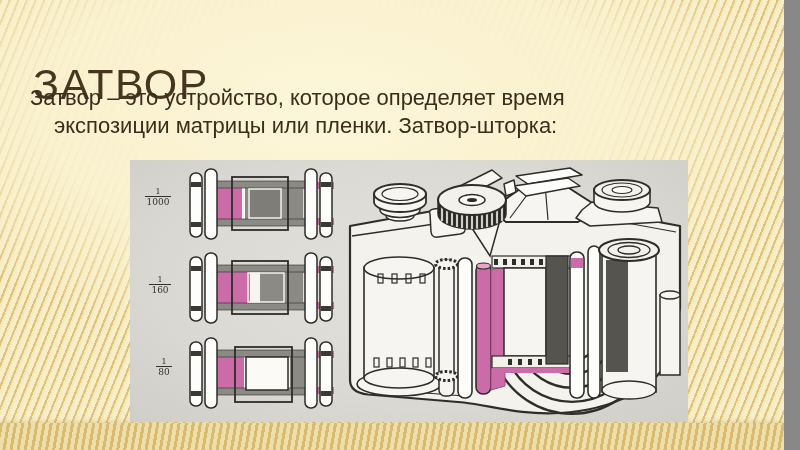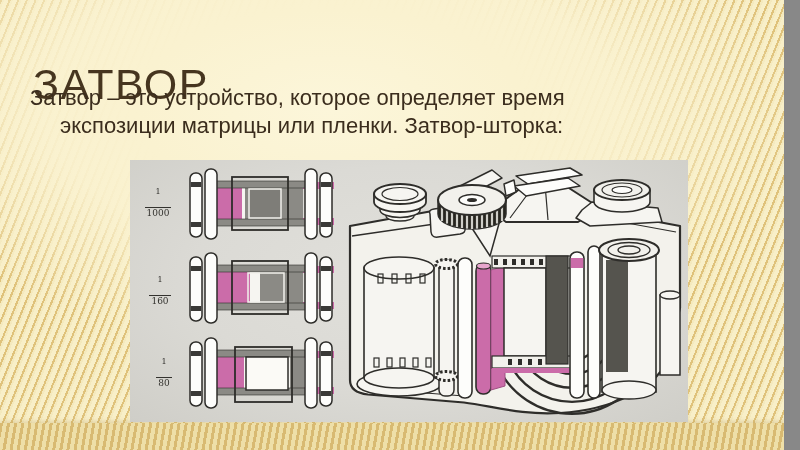--- a/index.html
+++ b/index.html
@@ -23,30 +23,30 @@
     box-shadow:0 -2px 4px rgba(170,140,70,.25);
   }
   .slide-title{
     position:absolute;left:33px;top:31px;
     font-size:43px;font-weight:400;letter-spacing:1.5px;color:#46351f;
   }
   .slide-body{
     position:absolute;left:30px;top:84px;width:680px;
     font-size:22px;line-height:28px;color:#3b2d1d;
   }
-  .slide-body .line2{margin-left:30px;}
+  .slide-body .line2{margin-left:24px;}
   .photo{
     position:absolute;left:130px;top:160px;width:558px;height:262px;
     background:radial-gradient(ellipse at 50% 45%, #e1e0db 0%, #dbdad5 55%, #cfcec8 100%);
   }
   .frac{position:absolute;width:44px;text-align:center;color:#33322e;
         font-family:"DejaVu Serif",serif;line-height:1;}
   .frac .stack{display:inline-block;}
   .frac .num{display:block;font-size:8px;padding:0 2px;}
-  .frac .den{display:block;font-size:9px;border-top:1px solid #33322e;padding:1px 2px 0 2px;margin-top:11px;}
+  .frac .den{display:block;font-size:9px;border-top:1px solid #33322e;padding:1px 2px 0 2px;}
   .frac-1{left:6px;top:28px;}
   .frac-2{left:8px;top:116px;}
   .frac-3{left:12px;top:198px;}
   .diagrams-svg{position:absolute;left:58px;top:4px;}
   .camera-svg{position:absolute;left:212px;top:0;}
 </style>
 </head>
 <body>
 
 <div class="slide">

